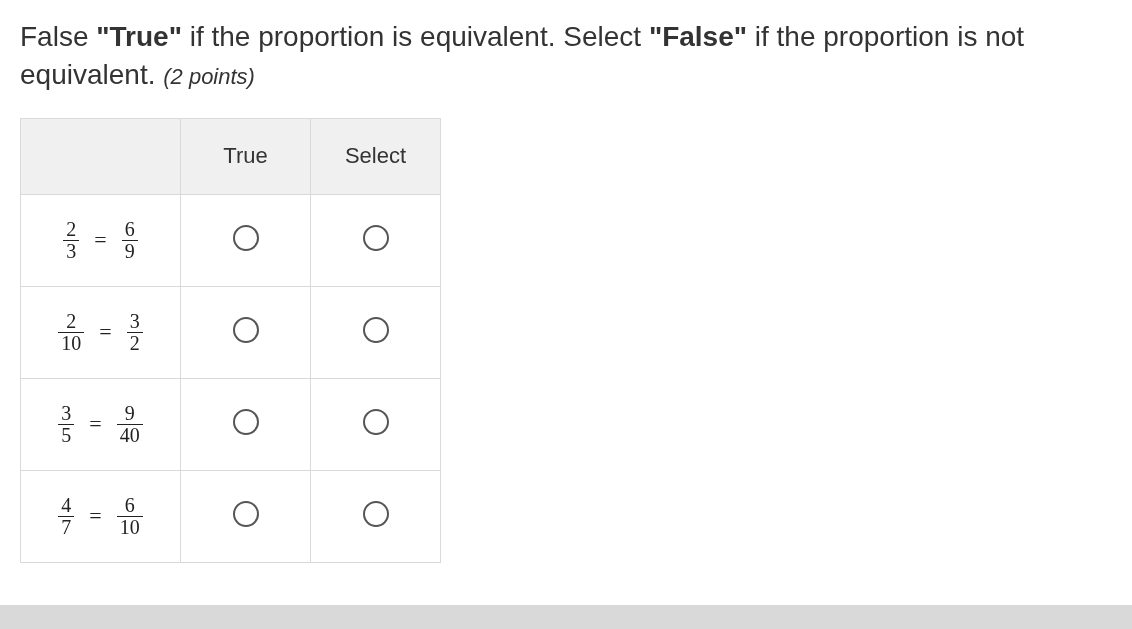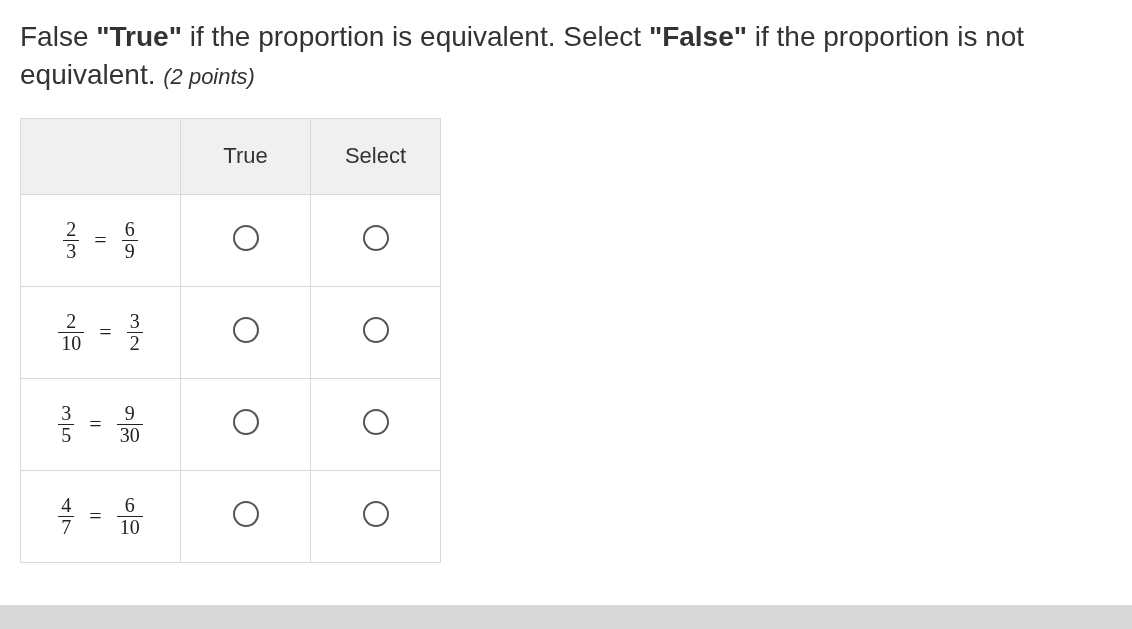--- a/index.html
+++ b/index.html
@@ -132,21 +132,21 @@
       </tr>
       <tr>
         <td class="eq">
           <span class="frac">
             <span class="num">3</span>
             <span class="den">5</span>
           </span>
           <span class="eqsign">=</span>
           <span class="frac">
             <span class="num">9</span>
-            <span class="den">30</span>
+            <span class="den">40</span>
           </span>
         </td>
         <td><span class="radio"></span></td>
         <td><span class="radio"></span></td>
       </tr>
       <tr>
         <td class="eq">
           <span class="frac">
             <span class="num">4</span>
             <span class="den">7</span>

